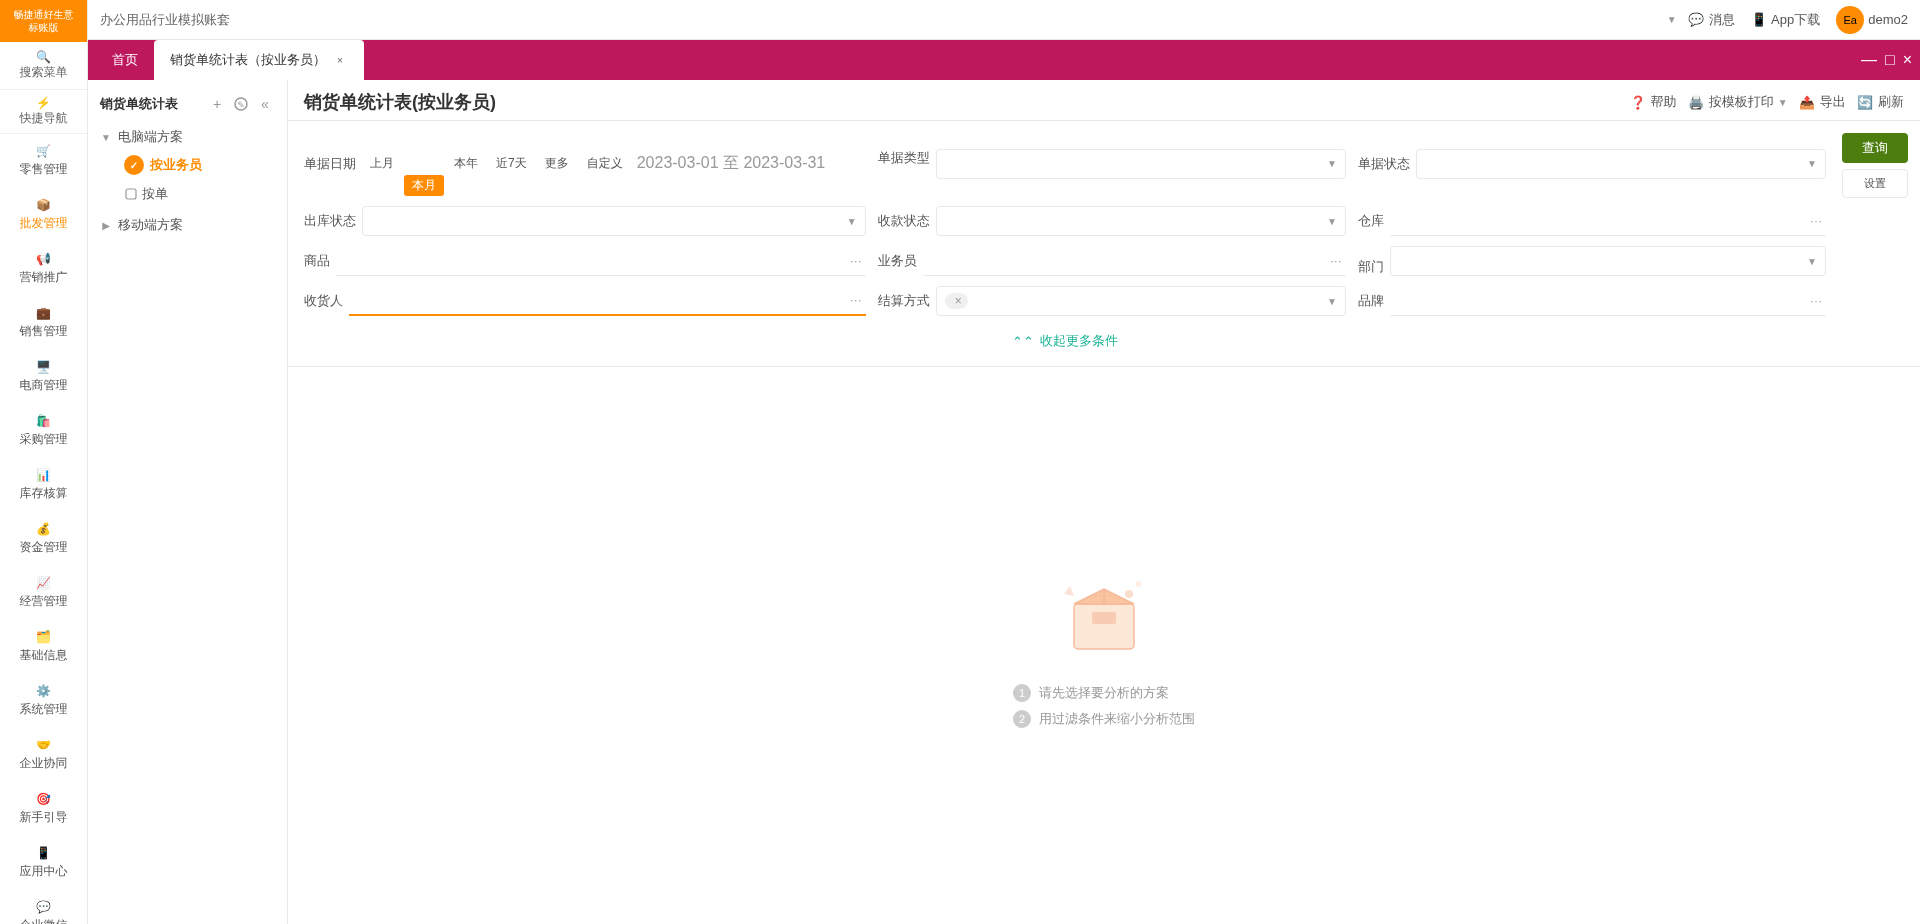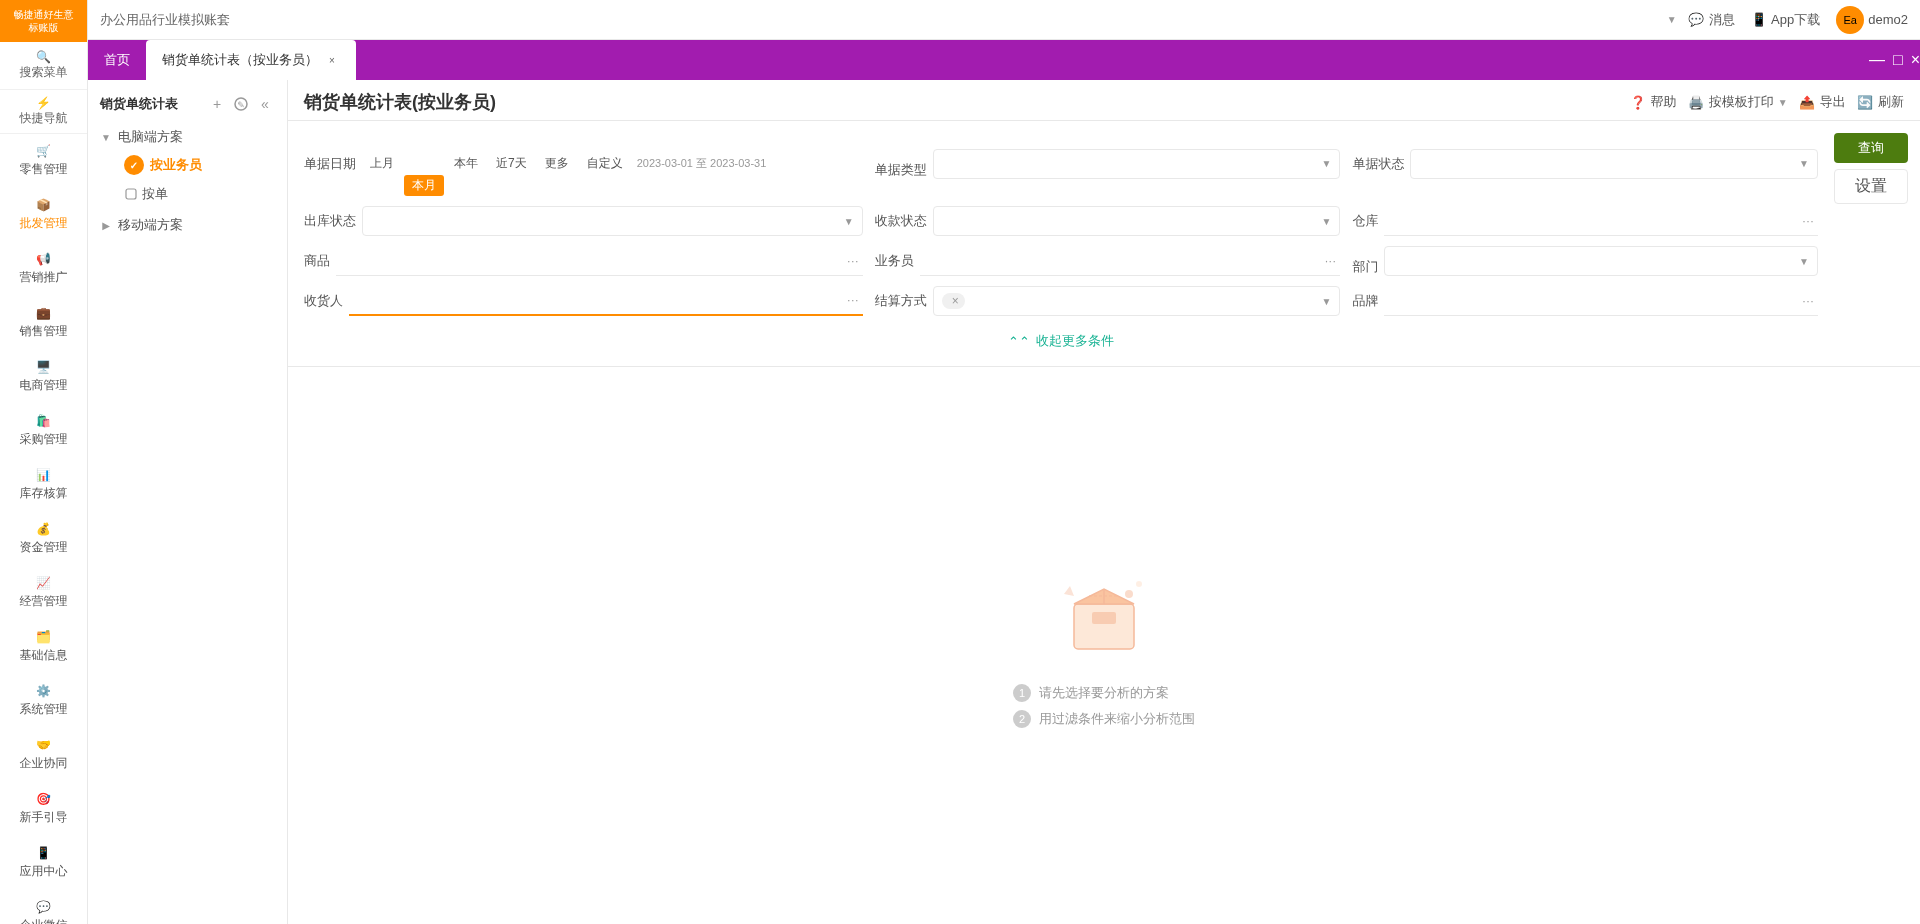--- a/index.html
+++ b/index.html
@@ -19,21 +19,21 @@
     .main { flex: 1; display: flex; flex-direction: column; overflow: hidden; }
 
     
     .topbar { height: 40px; background: #fff; border-bottom: 1px solid #e8e8e8; display: flex; align-items: center; padding: 0 12px; gap: 12px; }
     .topbar-title { font-size: 13px; color: #666; flex: 1; }
     .topbar-actions { display: flex; align-items: center; gap: 16px; margin-left: auto; }
     .topbar-action { display: flex; align-items: center; gap: 4px; font-size: 13px; color: #555; cursor: pointer; }
     .user-avatar { width: 28px; height: 28px; border-radius: 50%; background: #ff8c00; display: flex; align-items: center; justify-content: center; color: #000000; font-size: 12px; }
 
     
-    .tabbar { height: 40px; background: #a21caf; display: flex; align-items: center; padding: 0 0; gap: 0; }
+    .tabbar { height: 40px; background: #be185d; display: flex; align-items: center; padding: 0 8px; gap: 0; }
     .tab { padding: 0 16px; height: 100%; display: flex; align-items: center; font-size: 13px; color: #fff; cursor: pointer; gap: 6px; }
     .tab.home { background: transparent; }
     .tab.active { background: #fff; color: #333; border-radius: 4px 4px 0 0; }
     .tab-close { width: 16px; height: 16px; border-radius: 50%; display: flex; align-items: center; justify-content: center; font-size: 10px; color: #666; cursor: pointer; }
     .tabbar-right { margin-left: auto; display: flex; align-items: center; gap: 8px; }
     .tabbar-icon-btn { color: #fff; cursor: pointer; font-size: 16px; }
 
     
     .content { flex: 1; display: flex; overflow: hidden; background: #fff; }
 
@@ -53,35 +53,35 @@
     
     .right-content { flex: 1; display: flex; flex-direction: column; overflow: hidden; }
 
     
     .page-header { padding: 10px 16px 6px; display: flex; align-items: center; justify-content: space-between; background: #fff; border-bottom: 1px solid #e8e8e8; }
     .page-title { font-size: 18px; font-weight: bold; color: #333; }
     .page-header-actions { display: flex; align-items: center; gap: 12px; }
     .header-action-btn { display: flex; align-items: center; gap: 4px; font-size: 13px; color: #555; cursor: pointer; }
     .date-btn { padding: 2px 8px; font-size: 12px; color: #555; cursor: pointer; border-radius: 3px; }
     .date-btn.active { background: #ff8c00; color: #fff; border-radius: 3px; margin-top: 44px; }
-    .date-range { font-size: 11px; color: #999; }
+    .date-range { font-size: 16px; color: #999; }
 
     .select-field { flex: 1; height: 30px; border: 1px solid #e8e8e8; border-radius: 4px; display: flex; align-items: center; padding: 0 8px; justify-content: space-between; cursor: pointer; background: #fff; }
     .select-arrow { color: #999; font-size: 10px; }
     .select-more { color: #999; font-size: 12px; cursor: pointer; }
     .filter-item-label { font-size: 13px; color: #555; white-space: nowrap; }
 
     .tag-close { background: #f0f0f0; border-radius: 10px; padding: 1px 6px; font-size: 12px; display: flex; align-items: center; gap: 4px; }
     .tag-x { cursor: pointer; color: #999; font-size: 12px; }
 
     .collapse-btn { display: flex; align-items: center; justify-content: center; gap: 6px; color: #1ab394; font-size: 13px; cursor: pointer; padding: 6px; }
 
     
     .query-btn { background: #4d7c0f; color: #fff; border: none; padding: 6px 20px; border-radius: 4px; font-size: 13px; cursor: pointer; }
-    .set-btn { background: #fff; color: #555; border: 1px solid #e8e8e8; padding: 6px 20px; border-radius: 4px; font-size: 16px; cursor: pointer; }
+    .set-btn { background: #fff; color: #555; border: 1px solid #e8e8e8; padding: 6px 20px; border-radius: 4px; font-size: 11px; cursor: pointer; }
     .action-btns { display: flex; flex-direction: column; gap: 6px; padding: 12px 12px 0 0; }
 
     
     .empty-state { flex: 1; display: flex; flex-direction: column; align-items: center; justify-content: center; padding: 40px; }
     .empty-icon { width: 100px; height: 100px; margin-bottom: 20px; position: relative; }
     .empty-hints { display: flex; flex-direction: column; gap: 8px; }
     .empty-hint { display: flex; align-items: center; gap: 8px; font-size: 13px; color: #999; }
     .hint-num { width: 18px; height: 18px; border-radius: 50%; background: #ccc; color: #fff; font-size: 11px; display: flex; align-items: center; justify-content: center; }
   </style>
 </head>
@@ -277,21 +277,21 @@
               <div style="display:flex; align-items:center; gap:2px;">
                 <span class="date-btn">上月</span>
                 <span class="date-btn active">本月</span>
                 <span class="date-btn">本年</span>
                 <span class="date-btn">近7天</span>
                 <span class="date-btn">更多</span>
                 <span class="date-btn">自定义</span>
               </div>
               <span class="date-range">2023-03-01 至 2023-03-31</span>
             </div>
-            <div style="display:flex; align-items:flex-end; gap:6px; flex:1;font-family:Liberation Serif, serif;">
+            <div style="display:flex; align-items:flex-start; gap:6px; flex:1;font-family:Liberation Serif, serif;">
               <span class="filter-item-label">单据类型</span>
               <div class="select-field" style="flex:1;">
                 <span style="color:#ccc; font-size:12px;"></span>
                 <span class="select-arrow">▼</span>
               </div>
             </div>
             <div style="display:flex; align-items:center; gap:6px; flex:1;">
               <span class="filter-item-label">单据状态</span>
               <div class="select-field" style="flex:1;">
                 <span style="color:#ccc; font-size:12px;"></span>

